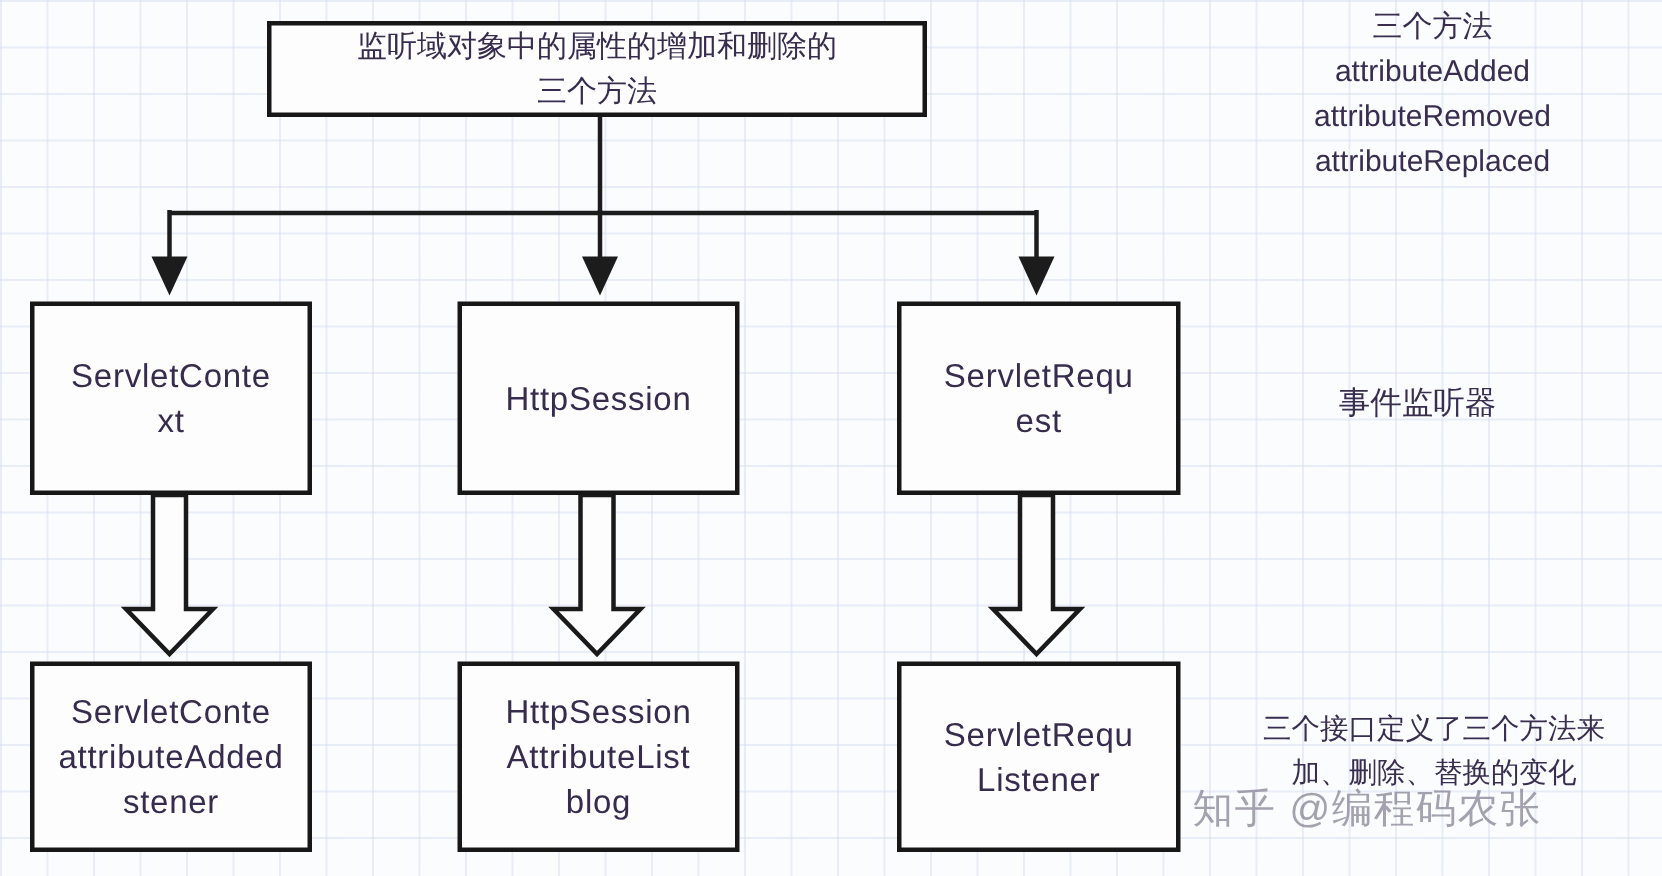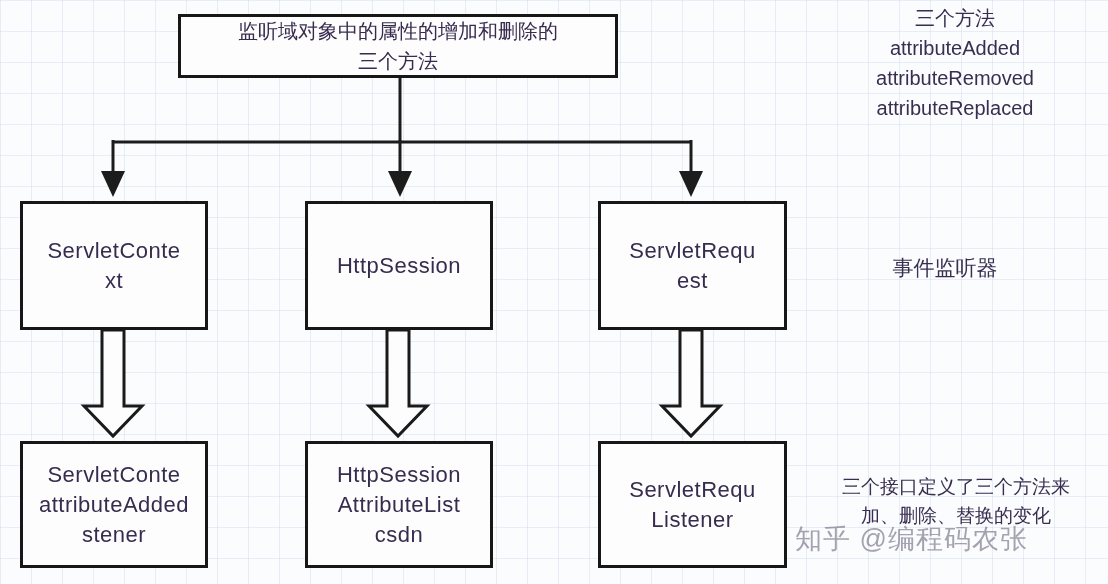--- a/index.html
+++ b/index.html
@@ -102,21 +102,21 @@
   </div>
 
   <div class="box node-box" style="left:20px;top:441px;width:188px;height:127px;">
     <span class="line">ServletConte</span>
     <span class="line">attributeAdded</span>
     <span class="line">stener</span>
   </div>
   <div class="box node-box" style="left:305px;top:441px;width:188px;height:127px;">
     <span class="line">HttpSession</span>
     <span class="line">AttributeList</span>
-    <span class="line">csdn</span>
+    <span class="line">blog</span>
   </div>
   <div class="box node-box" style="left:598px;top:441px;width:189px;height:127px;">
     <span class="line">ServletRequ</span>
     <span class="line">Listener</span>
   </div>
 
   <div class="note methods-note" style="left:825px;top:3px;width:260px;">
     <span class="line">三个方法</span>
     <span class="line">attributeAdded</span>
     <span class="line">attributeRemoved</span>

